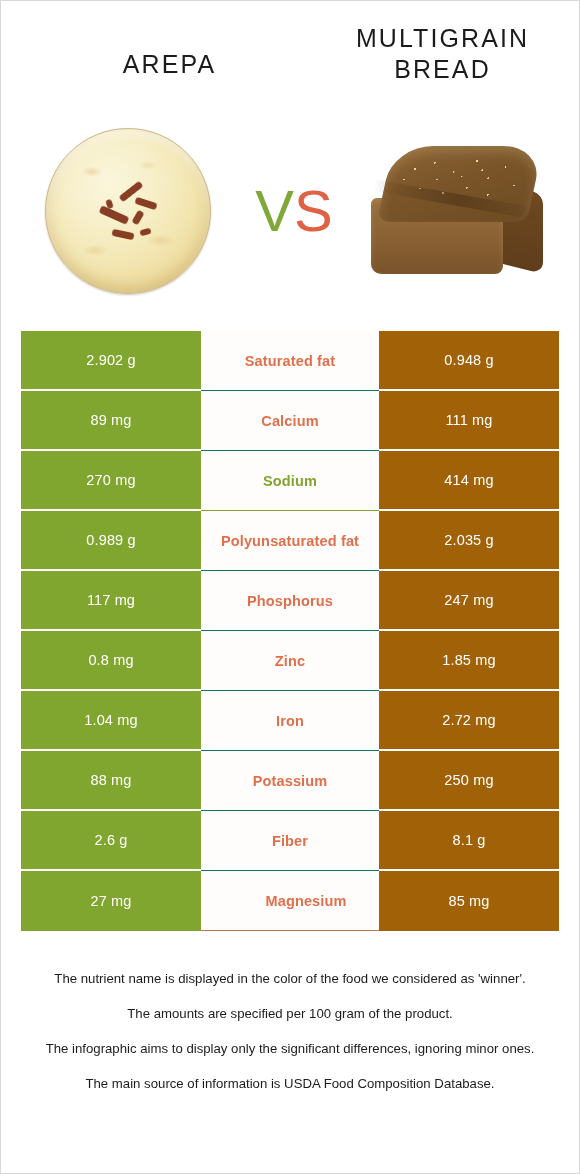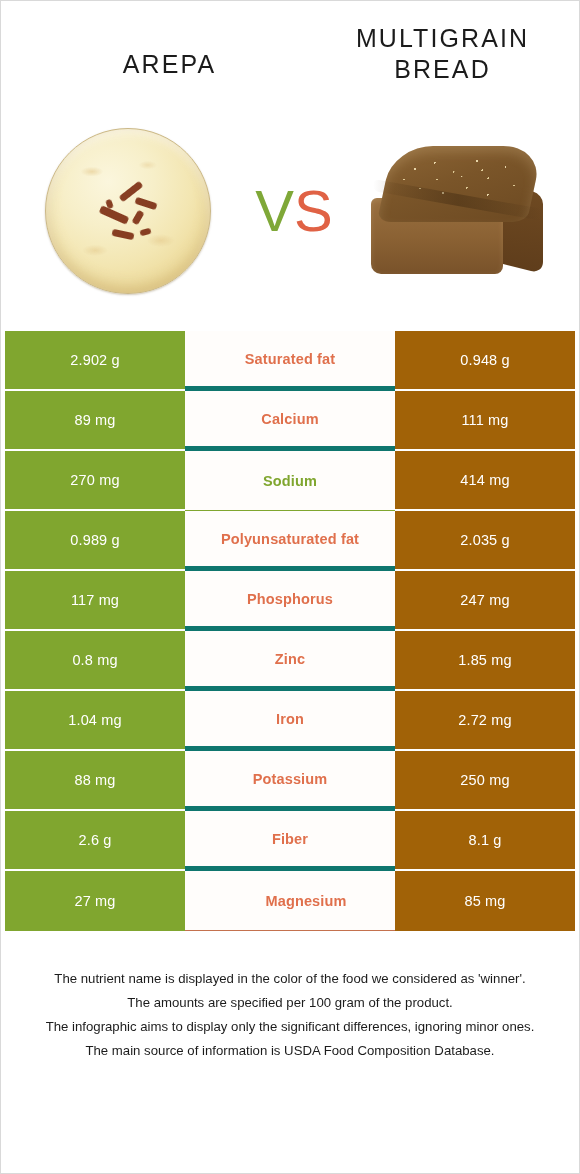--- a/index.html
+++ b/index.html
@@ -189,21 +189,21 @@
     top: 48px;
     width: 170px;
     height: 12px;
     background: linear-gradient(90deg, rgba(120,80,38,0.0), rgba(62,40,16,0.45), rgba(120,80,38,0.0));
     transform: skewY(10deg);
     border-radius: 6px;
   }
 
   
   .table {
-    margin: 0 4px;
+    margin: 0 20px;
     display: flex;
     flex-direction: column;
     gap: 0px;
   }
   .row {
     display: flex;
     height: 60px;
     align-items: stretch;
   }
   .cell {
@@ -228,34 +228,34 @@
   }
   .cell.right-val {
     flex: 0 0 180px;
     background: #a16207;
     color: #ffffff;
     border-bottom: 2px solid #ffffff;
   }
   .row:last-child .cell.left-val,
   .row:last-child .cell.right-val { border-bottom: none; }
 
-  .label.win-orange { color: #e0704c; border-bottom: 5px solid #0f766e; }
+  .label.win-orange { color: #e0704c; border-bottom: 1px solid #0f766e; }
   .label.win-green  { color: #80a62f; border-bottom: 1px solid #80a62f; }
   .row:last-child .cell.label { border-bottom: 1px solid #c4714e; padding-left: 32px; }
 
   
   .footer {
     margin-top: 38px;
     padding: 0 22px;
     text-align: center;
     color: #1c1c1c;
     font-size: 13.2px;
     line-height: 1.52;
   }
-  .footer p { margin: 4px; }
+  .footer p { margin: 15px; }
 </style>
 </head>
 <body>
 
 <div class="page">
 
   <div class="header">
 
     <div class="titles">
       <div class="title-cell left">

